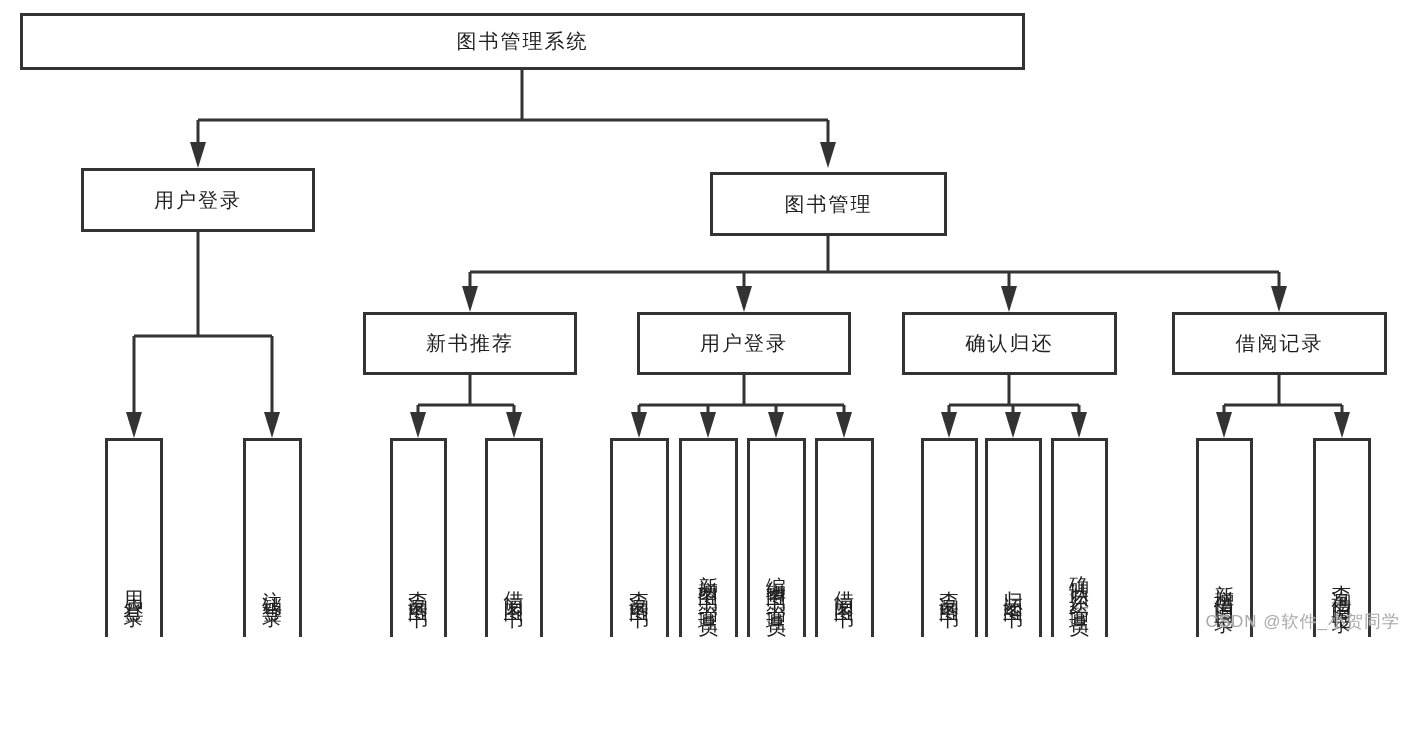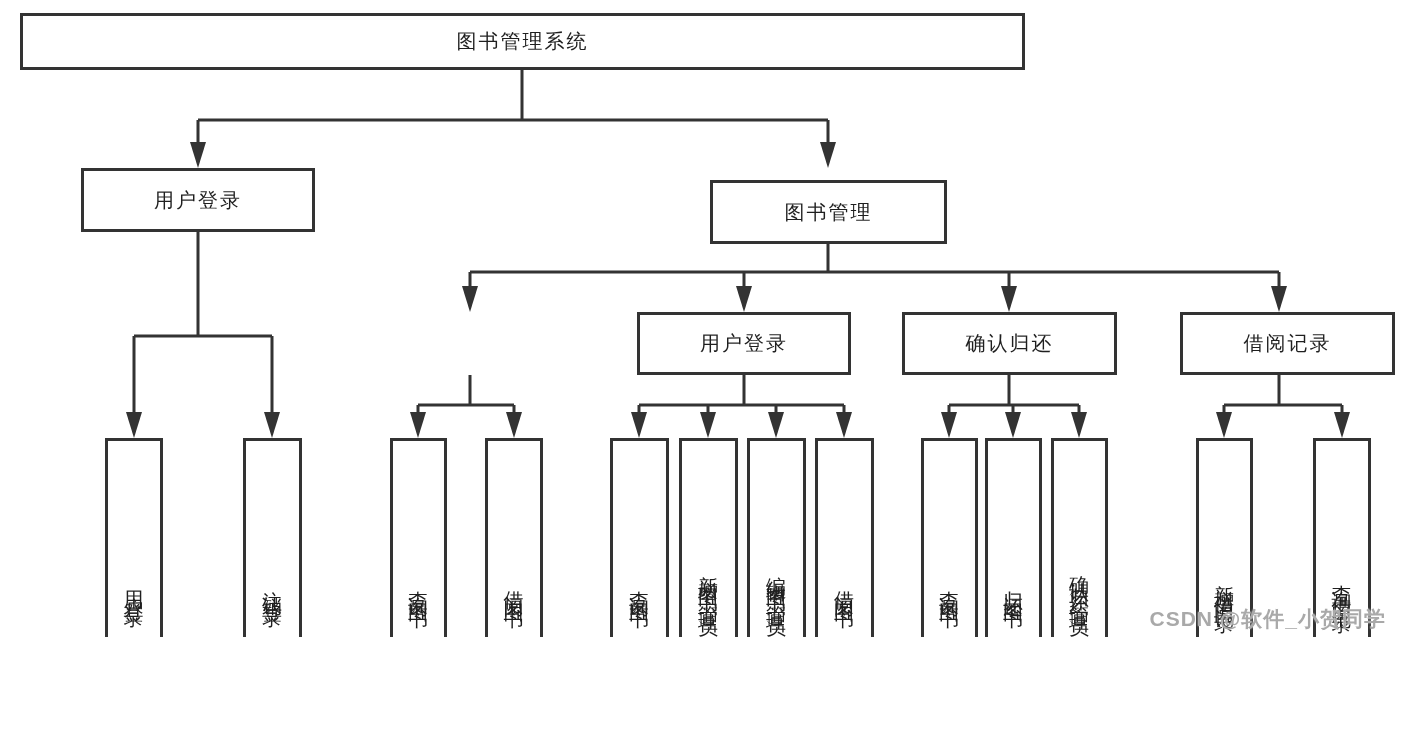--- a/index.html
+++ b/index.html
@@ -33,27 +33,26 @@
   .vtext{
     display:block;
     writing-mode:vertical-rl;
     text-orientation:mixed;
     letter-spacing:6px;
     line-height:1.1;
     white-space:nowrap;
   }
   .watermark{
     position:absolute;
-    right:19px;bottom:4px;
-    font-size:21px;
+    right:5px;bottom:4px;
+    font-size:17px;
     color:var(--wm);
     letter-spacing:1px;
     z-index:6;
     text-shadow:0 0 2px #ffffff;
-    font-weight:bold;
   }
 </style>
 </head>
 <body>
 
 <div class="canvas">
 
   <svg class="connectors" viewBox="0 0 1405 747">
     <g>
       <path d="M522 70 V120 M198 120 H828 M198 120 V148 M828 120 V148"></path>
@@ -93,25 +92,26 @@
     <g>
       <path d="M1279 375 V405 M1224 405 H1342 M1224 405 V418 M1342 405 V418"></path>
       <polygon points="1216,412 1232,412 1224,438"></polygon>
       <polygon points="1334,412 1350,412 1342,438"></polygon>
     </g>
   </svg>
 
   <div class="box" style="left:20px;top:13px;width:1005px;height:57px;">图书管理系统</div>
 
   <div class="box" style="left:81px;top:168px;width:234px;height:64px;">用户登录</div>
-  <div class="box" style="left:710px;top:180px;width:237px;height:64px;text-align:right;">图书管理</div>
+  <div class="box" style="left:710px;top:172px;width:237px;height:64px;text-align:right;">图书管理</div>
 
+  <div class="box" style="left:363px;top:312px;width:214px;height:63px;">新书推荐</div>
   <div class="box" style="left:637px;top:312px;width:214px;height:63px;">用户登录</div>
   <div class="box" style="left:902px;top:312px;width:215px;height:63px;">确认归还</div>
-  <div class="box" style="left:1172px;top:312px;width:215px;height:63px;margin-left:8px;">借阅记录</div>
+  <div class="box" style="left:1172px;top:312px;width:215px;height:63px;">借阅记录</div>
 
   <div class="box" style="left:105px;top:438px;width:58px;height:298px;">
     <span class="vtext">用户登录</span>
   </div>
   <div class="box" style="left:243px;top:438px;width:59px;height:298px;">
     <span class="vtext">注销登录</span>
   </div>
 
   <div class="box" style="left:390px;top:438px;width:57px;height:298px;">
     <span class="vtext">查询图书</span>

